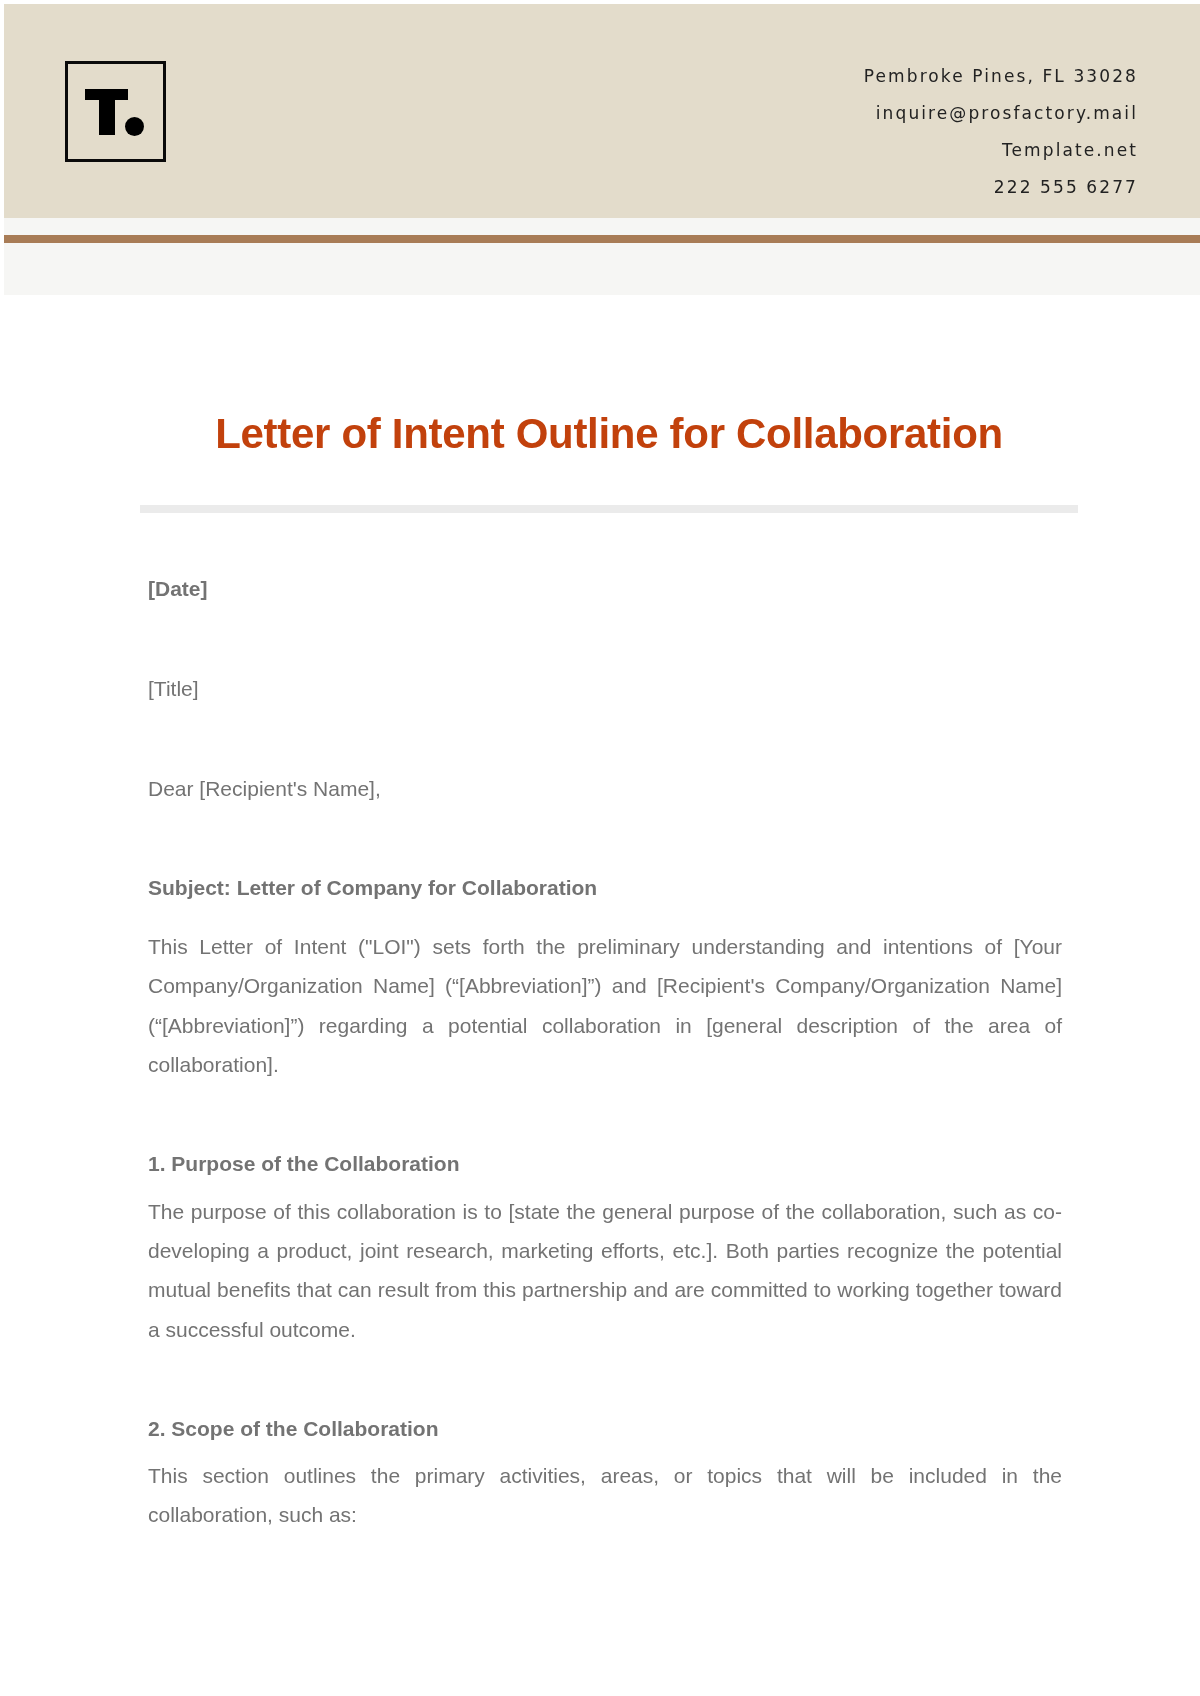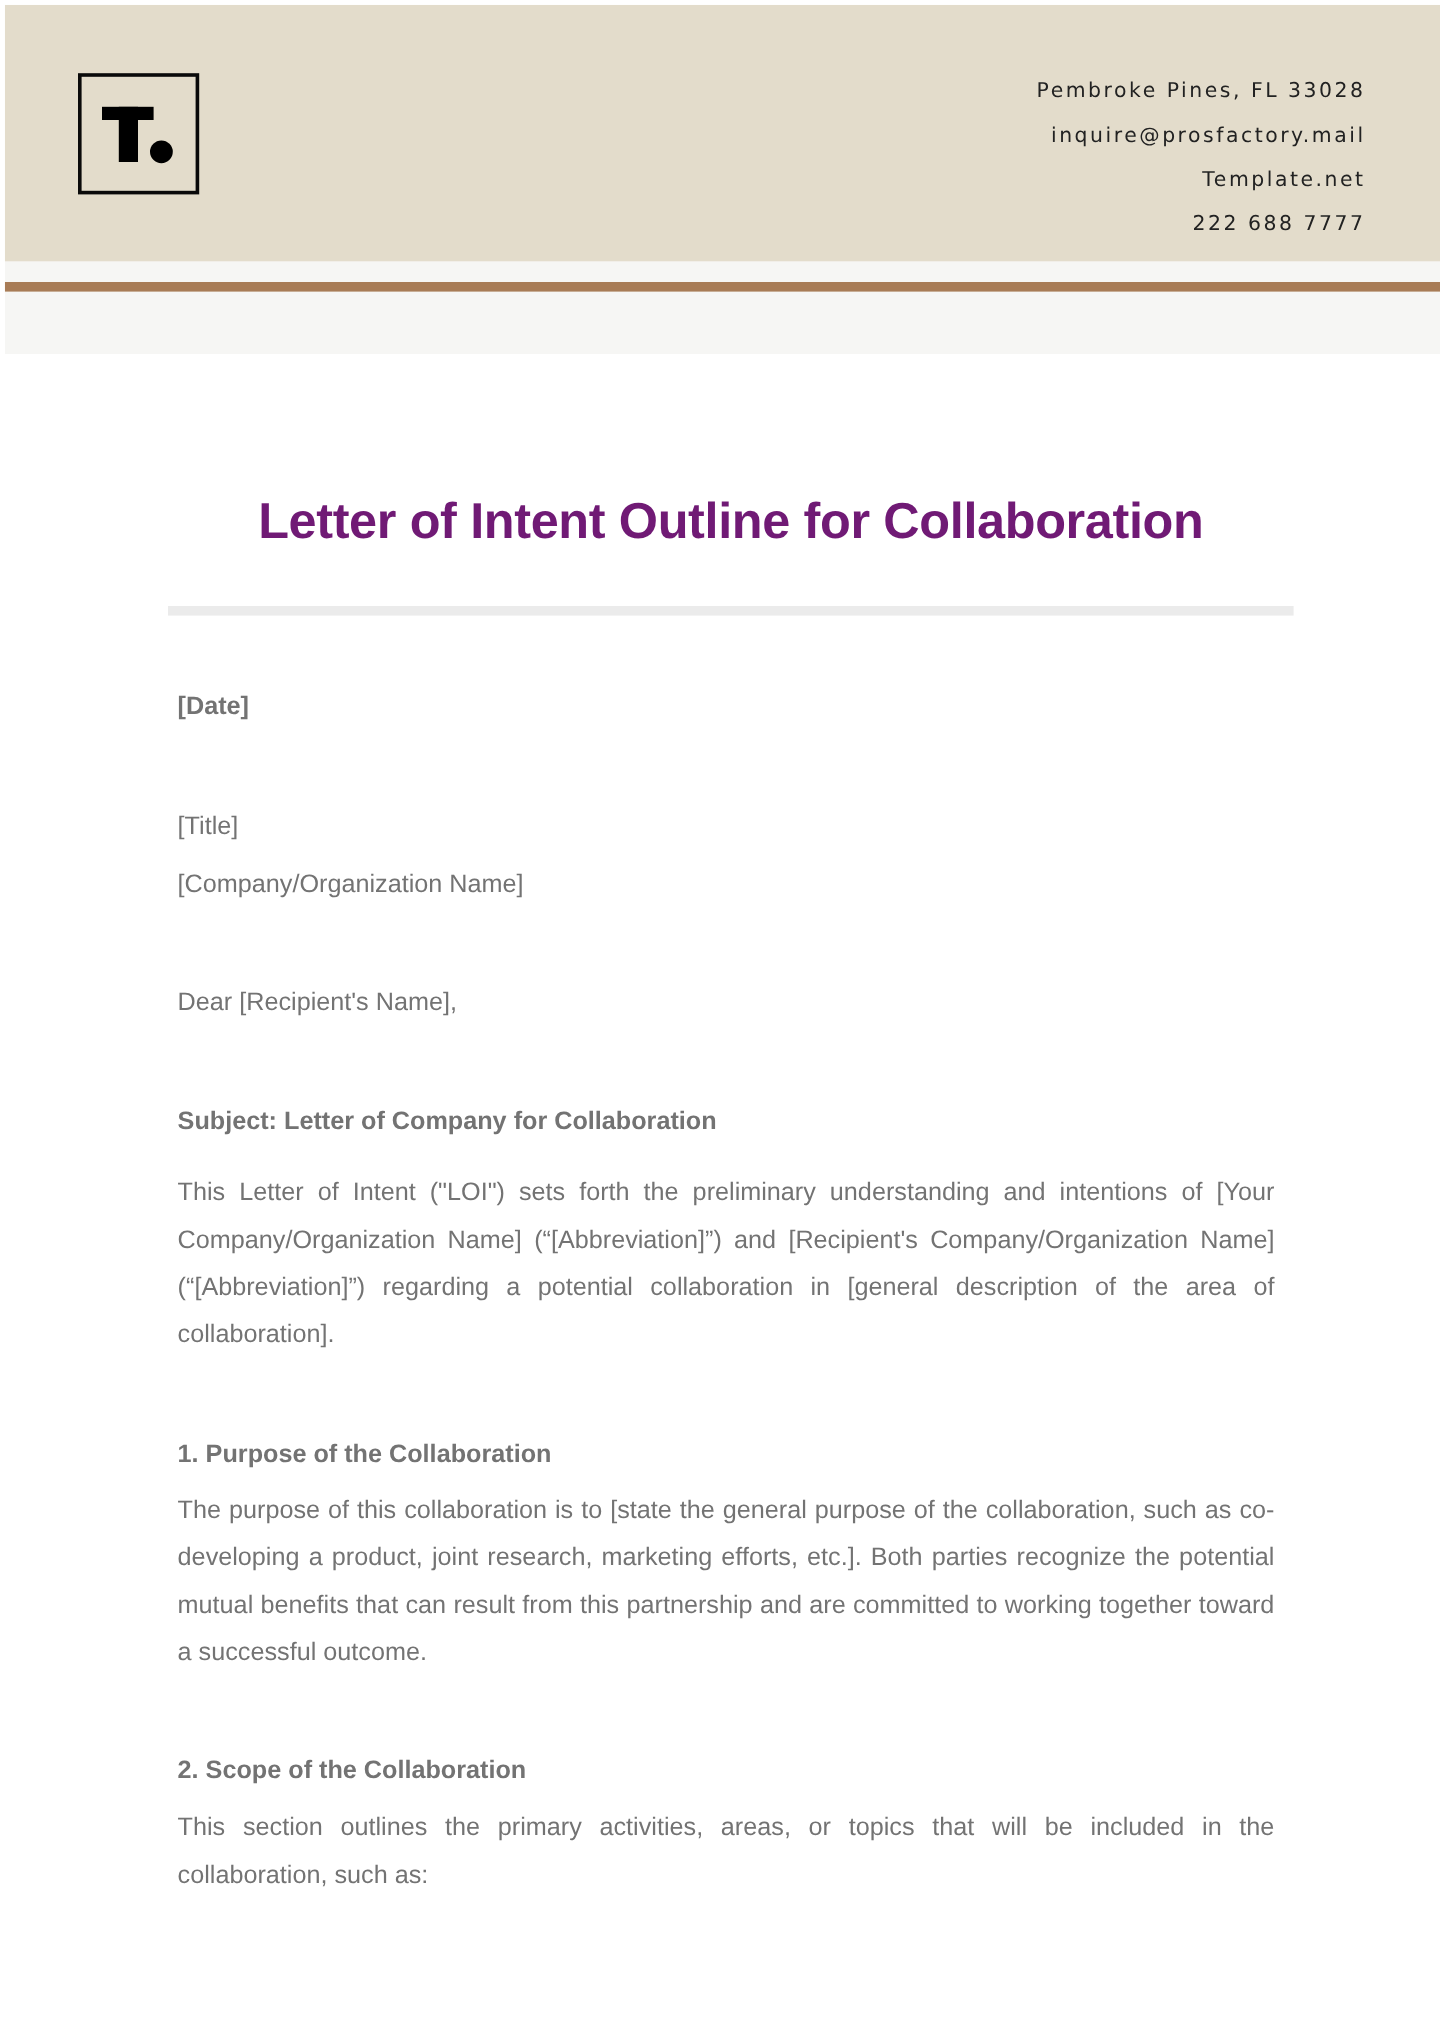--- a/index.html
+++ b/index.html
@@ -29,21 +29,21 @@
     position: absolute; left: 0; top: 214px; width: 1200px; height: 77px;
     background: #f6f6f4;
   }
   .rule-brown {
     position: absolute; left: 0; top: 231px; width: 1200px; height: 6px;
     background: #a87c56;
   }
 
   .title {
     position: absolute; left: 136px; width: 938px; top: 400px;
-    text-align: center; font-size: 42px; font-weight: bold; color: #701a75;
+    text-align: center; font-size: 42px; font-weight: bold; color: #c2410c;
     letter-spacing: -0.3px; line-height: 52px; white-space: nowrap;
   }
   .divider {
     position: absolute; left: 136px; top: 501px; width: 938px; height: 3px;
     background: #ebebeb;
   }
 
   .content {
     position: absolute; left: 136px; width: 930px; top: 557px;
     font-size: 21px; line-height: 39.3px; color: #737373;
@@ -61,36 +61,35 @@
 <div class="header">
   <div class="logo">
     <div class="logo-t-bar"></div>
     <div class="logo-t-stem"></div>
     <div class="logo-dot"></div>
   </div>
   <div class="contact">
     <div>Pembroke Pines, FL 33028</div>
     <div>inquire@prosfactory.mail</div>
     <div>Template.net</div>
-    <div>222 688 7777</div>
+    <div>222 555 6277</div>
   </div>
 </div>
 
 <div class="band"></div>
 <div class="rule-brown"></div>
 
 <h1 class="title">Letter of Intent Outline for Collaboration</h1>
 <div class="divider"></div>
 
 <div class="content">
   <span class="line b">[Date]</span>
   <div class="gap-date"></div>
 
   <span class="line">[Title]</span>
-  <span class="line">[Company/Organization Name]</span>
   <div class="gap-sec"></div>
 
   <span class="line">Dear [Recipient's Name],</span>
   <div class="gap-sec"></div>
 
   <span class="line b">Subject: Letter of Company for Collaboration</span>
   <div class="gap-sub"></div>
   <p class="justify">This Letter of Intent ("LOI") sets forth the preliminary understanding and intentions of [Your Company/Organization Name] (“[Abbreviation]”) and [Recipient's Company/Organization Name] (“[Abbreviation]”) regarding a potential collaboration in [general description of the area of collaboration].</p>
   <div class="gap-sec"></div>
 

